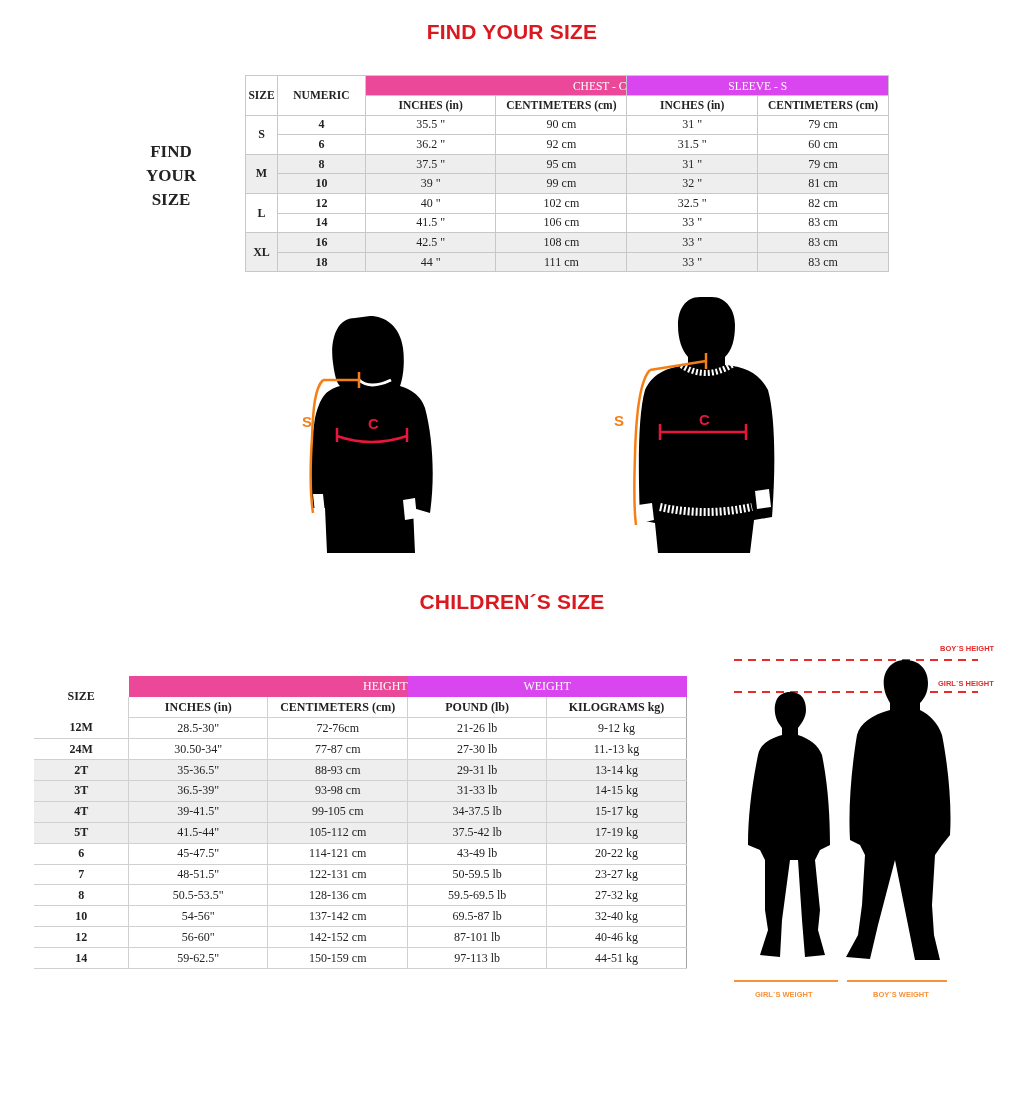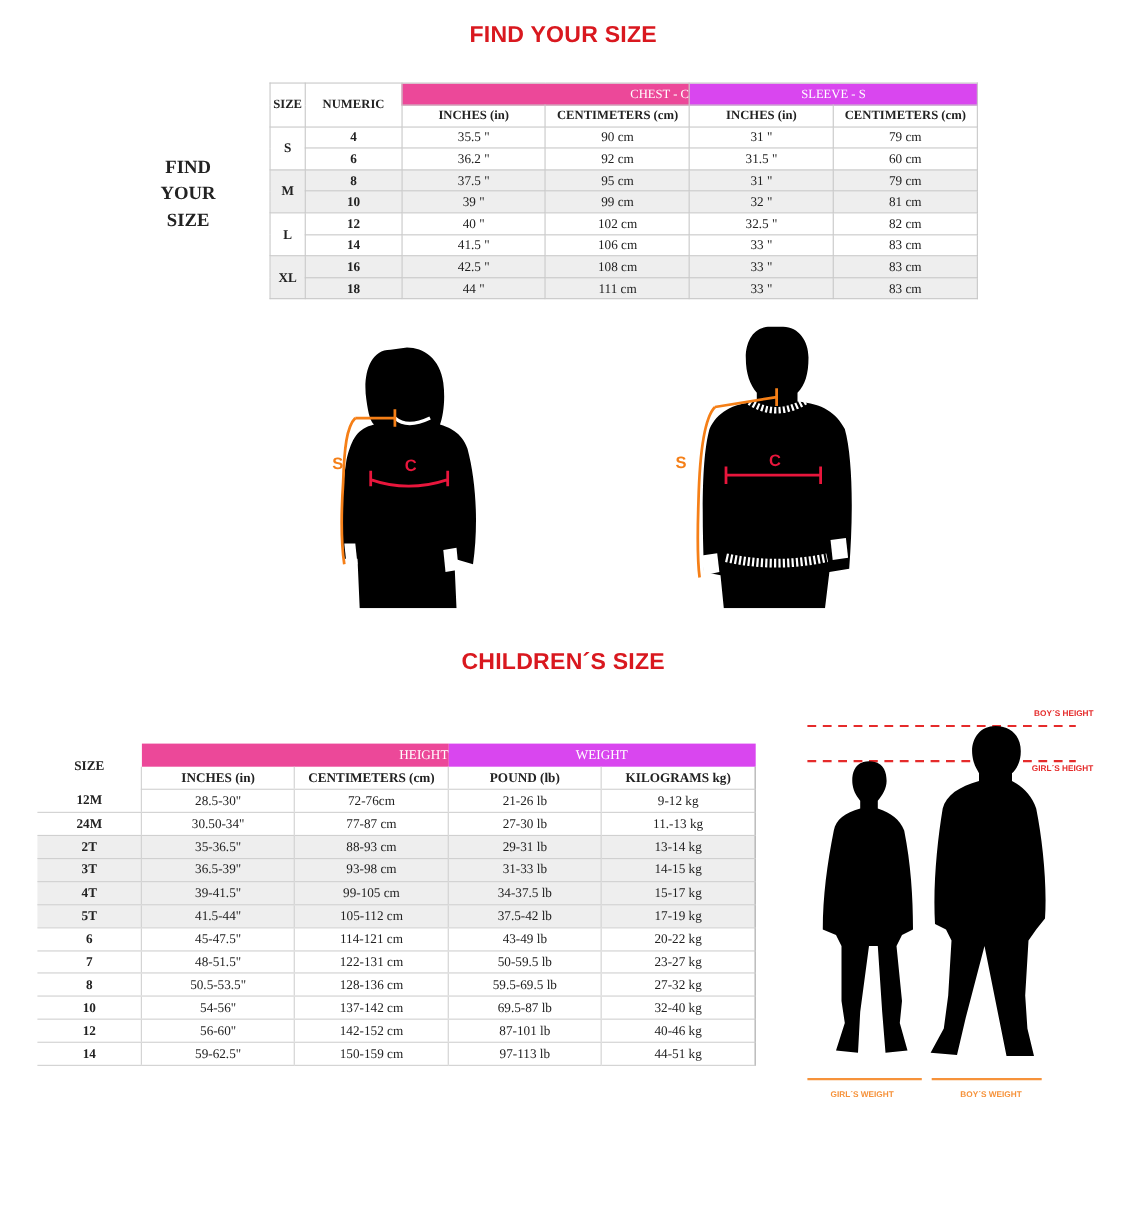--- a/index.html
+++ b/index.html
@@ -272,15 +272,15 @@
   <line x1="4" y1="5" x2="248" y2="5" stroke="#e52b2b" stroke-width="2" stroke-dasharray="8 6"></line>
   <line x1="4" y1="37" x2="248" y2="37" stroke="#e52b2b" stroke-width="2" stroke-dasharray="8 6"></line>
 
   <path d="M60 37 C46 37 44 50 45 58 C46 66 50 70 52 73 L52 80 C38 84 30 90 28 100 C22 130 18 160 18 190 L30 195 L35 205 L35 255 L38 275 L30 300 L50 302 L52 265 L60 205 L68 205 L72 265 L75 302 L95 300 L88 275 L90 255 L85 205 L90 195 L100 190 C100 160 98 130 92 100 C88 90 80 84 68 80 L68 73 C72 68 76 62 76 55 C76 45 72 37 60 37 Z" fill="#000"></path>
 
   <path d="M175 5 C160 5 152 18 154 32 C155 40 158 44 160 48 L160 55 C142 60 130 68 127 80 C122 110 118 150 120 185 L130 190 L135 200 L132 250 L128 280 L116 302 L140 304 L148 270 L165 205 L178 270 L185 305 L210 305 L204 280 L202 250 L205 200 L212 190 L220 180 C222 150 218 110 212 80 C208 68 200 60 190 55 L190 48 C194 44 198 38 198 28 C198 15 190 5 175 5 Z" fill="#000"></path>
   <line x1="4" y1="326" x2="108" y2="326" stroke="#f6923a" stroke-width="2"></line>
   <line x1="117" y1="326" x2="217" y2="326" stroke="#f6923a" stroke-width="2"></line>
 </svg>
 <div class="hlabel" style="left:940px; top:644px;">BOY´S HEIGHT</div>
-<div class="hlabel" style="left:938px; top:694px;">GIRL´S HEIGHT</div>
+<div class="hlabel" style="left:938px; top:679px;">GIRL´S HEIGHT</div>
 <div class="wlabel" style="left:755px; top:990px;text-align:right;">GIRL´S WEIGHT</div>
 <div class="wlabel" style="left:873px; top:990px;">BOY´S WEIGHT</div>
 
 </body></html>

